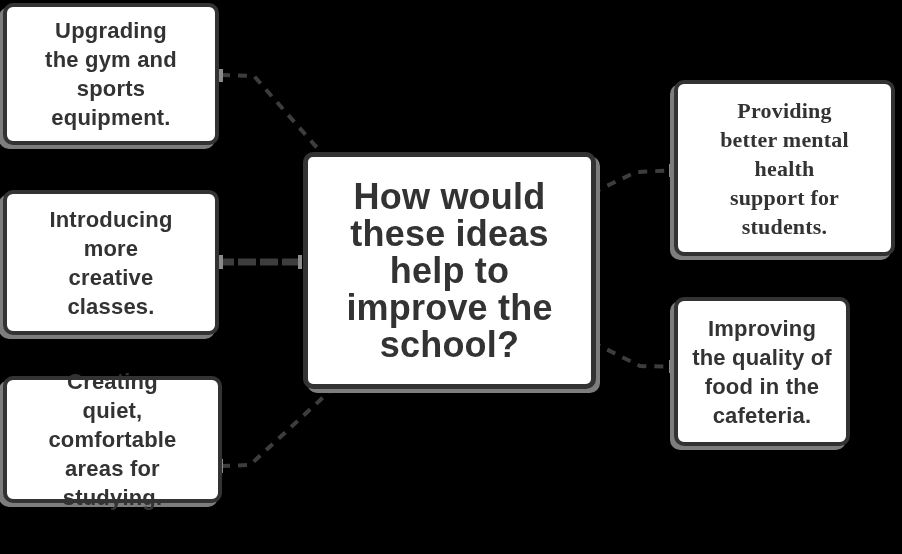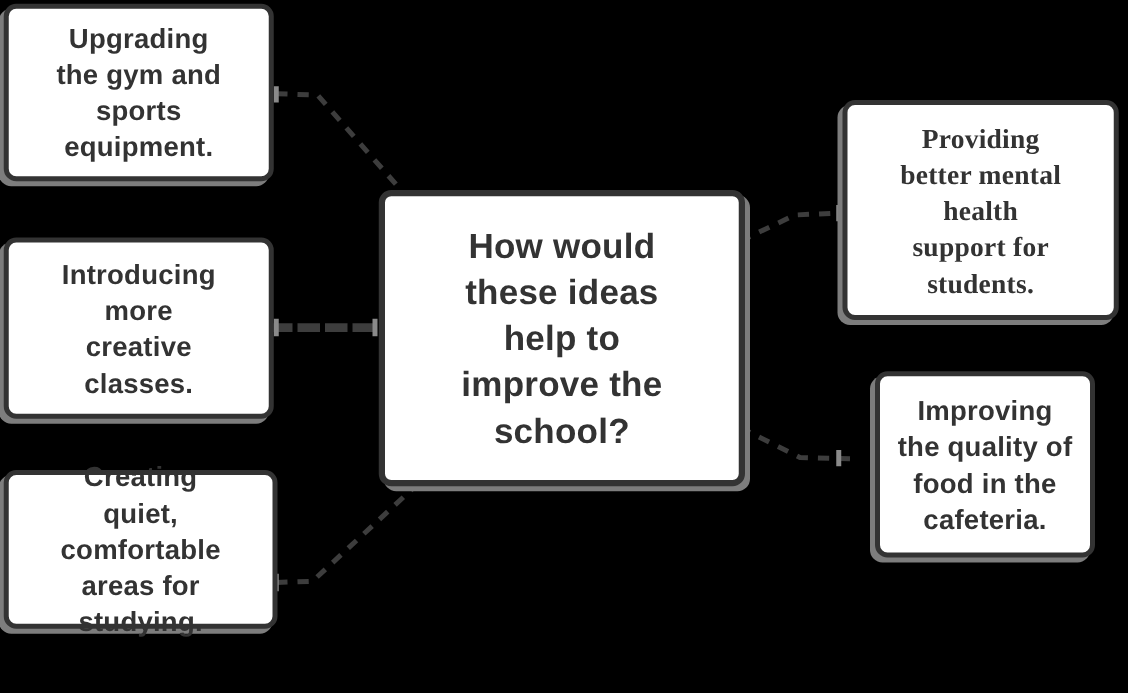--- a/index.html
+++ b/index.html
@@ -40,30 +40,30 @@
     white-space: pre-line;
     font-size: 22px;
     line-height: 29px;
     letter-spacing: 0.2px;
   }
   .node.center-node {
     border-width: 5px;
     box-shadow: 4px 4px 0 0 #7d7d7d;
   }
   .node.center-node .label {
-    font-size: 28px;
+    font-size: 36px;
     line-height: 37px;
   }
   
   #node-gym      { left: 3px;   top: 3px;   width: 216px; height: 142px; }
   #node-creative { left: 3px;   top: 190px; width: 216px; height: 145px; }
   #node-study    { left: 3px;   top: 376px; width: 219px; height: 127px; }
   #node-center   { left: 303px; top: 152px; width: 293px; height: 237px; }
   #node-mental   { left: 674px; top: 80px;  width: 221px; height: 176px; font-family: Liberation Serif, serif; }
-  #node-food     { left: 700px; top: 297px; width: 176px; height: 149px; }
+  #node-food     { left: 674px; top: 297px; width: 176px; height: 149px; }
 
   .edge {
     fill: none;
     stroke: #3d3d3d;
     stroke-width: 4;
     stroke-linejoin: round;
     stroke-linecap: butt;
   }
   .edge.dashed { stroke-dasharray: 9 8; }
   .edge.thick  { stroke-width: 7; stroke-dasharray: 18 4; }

